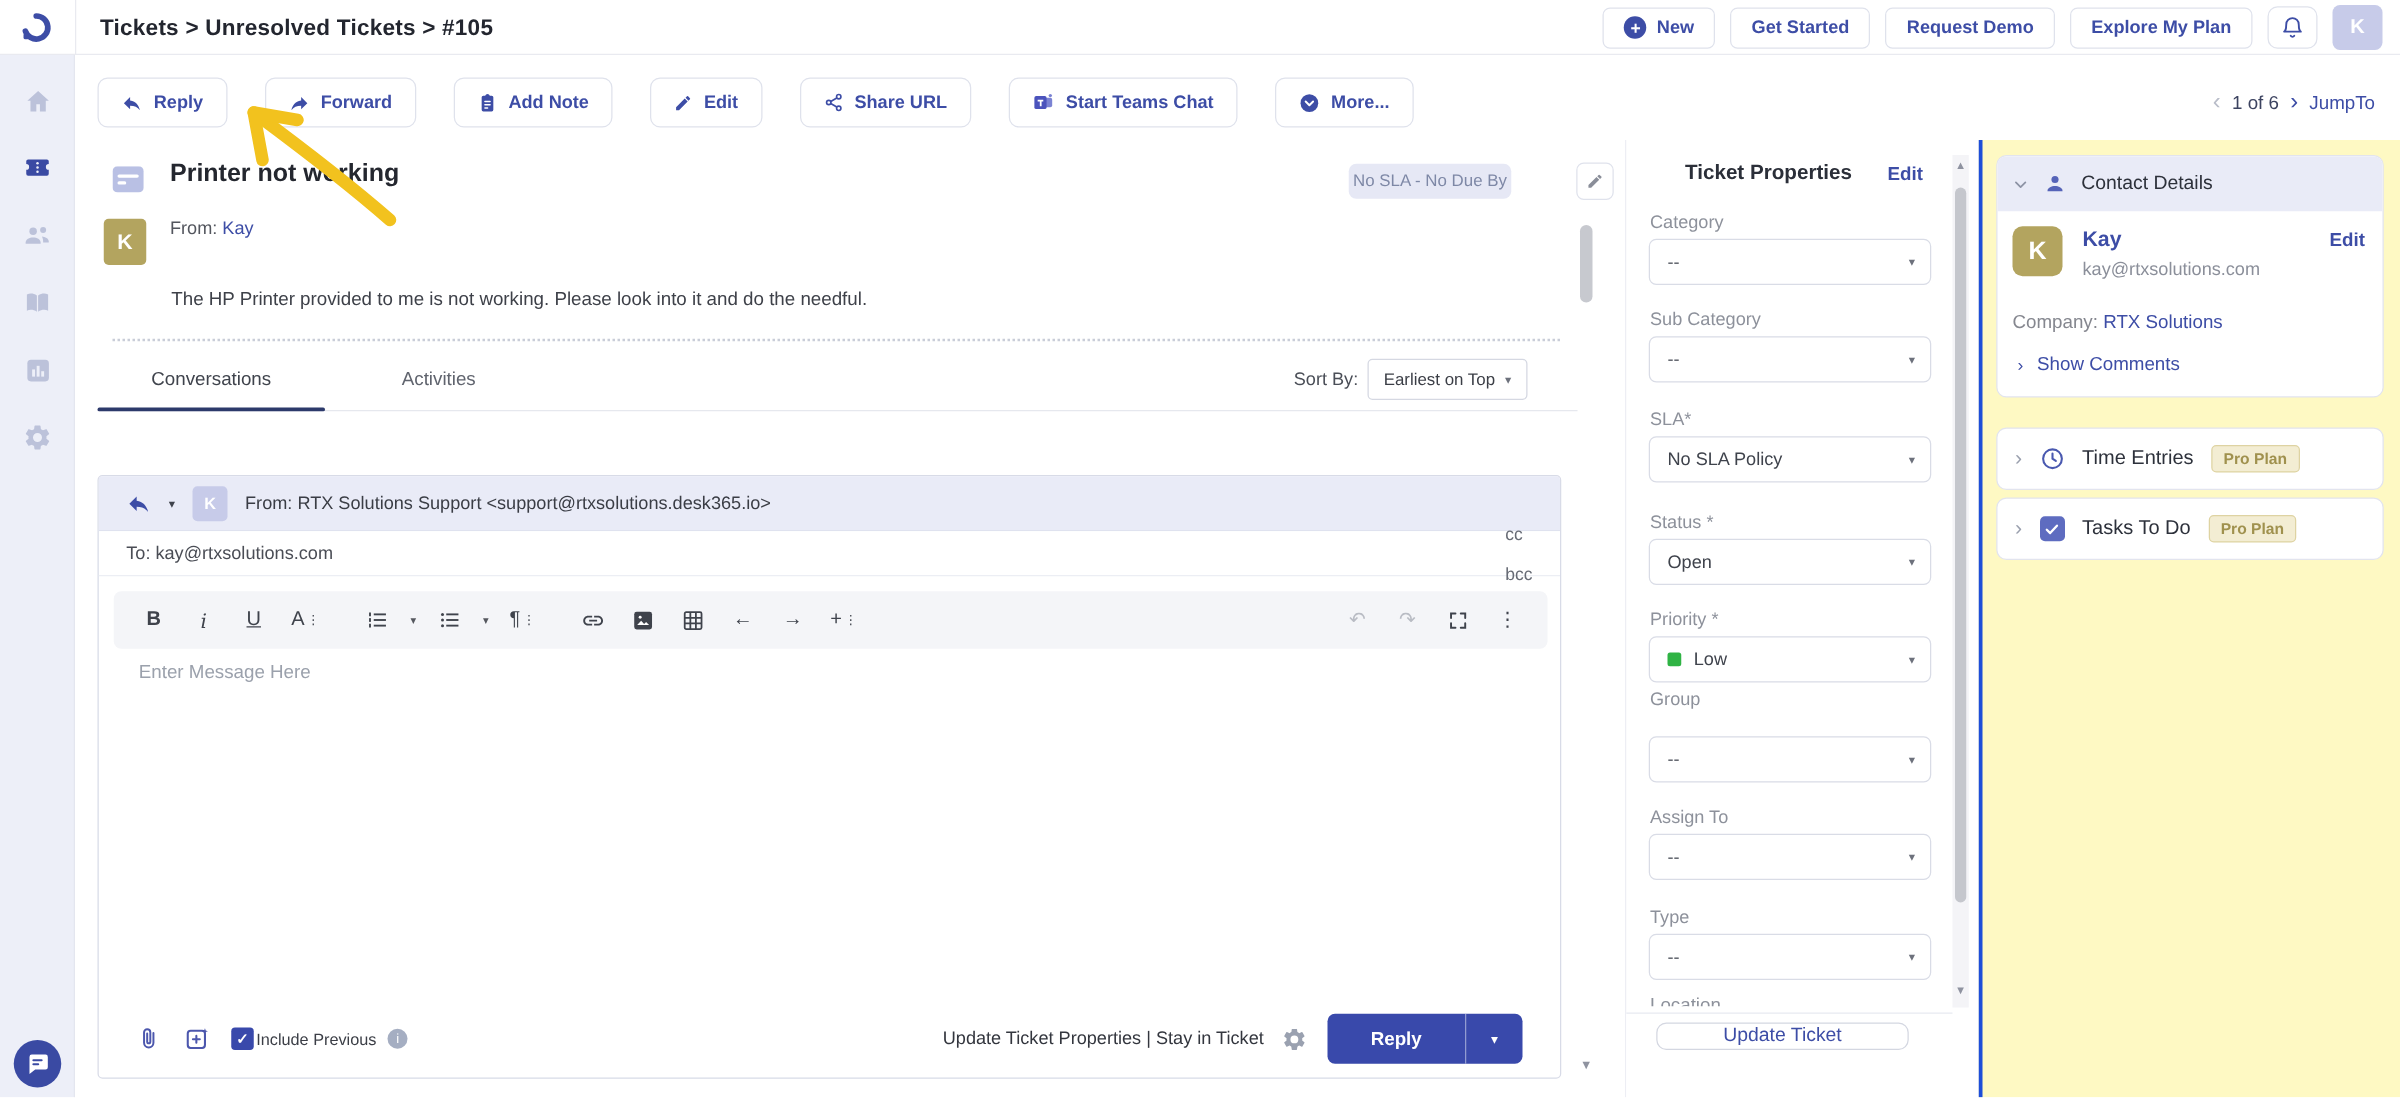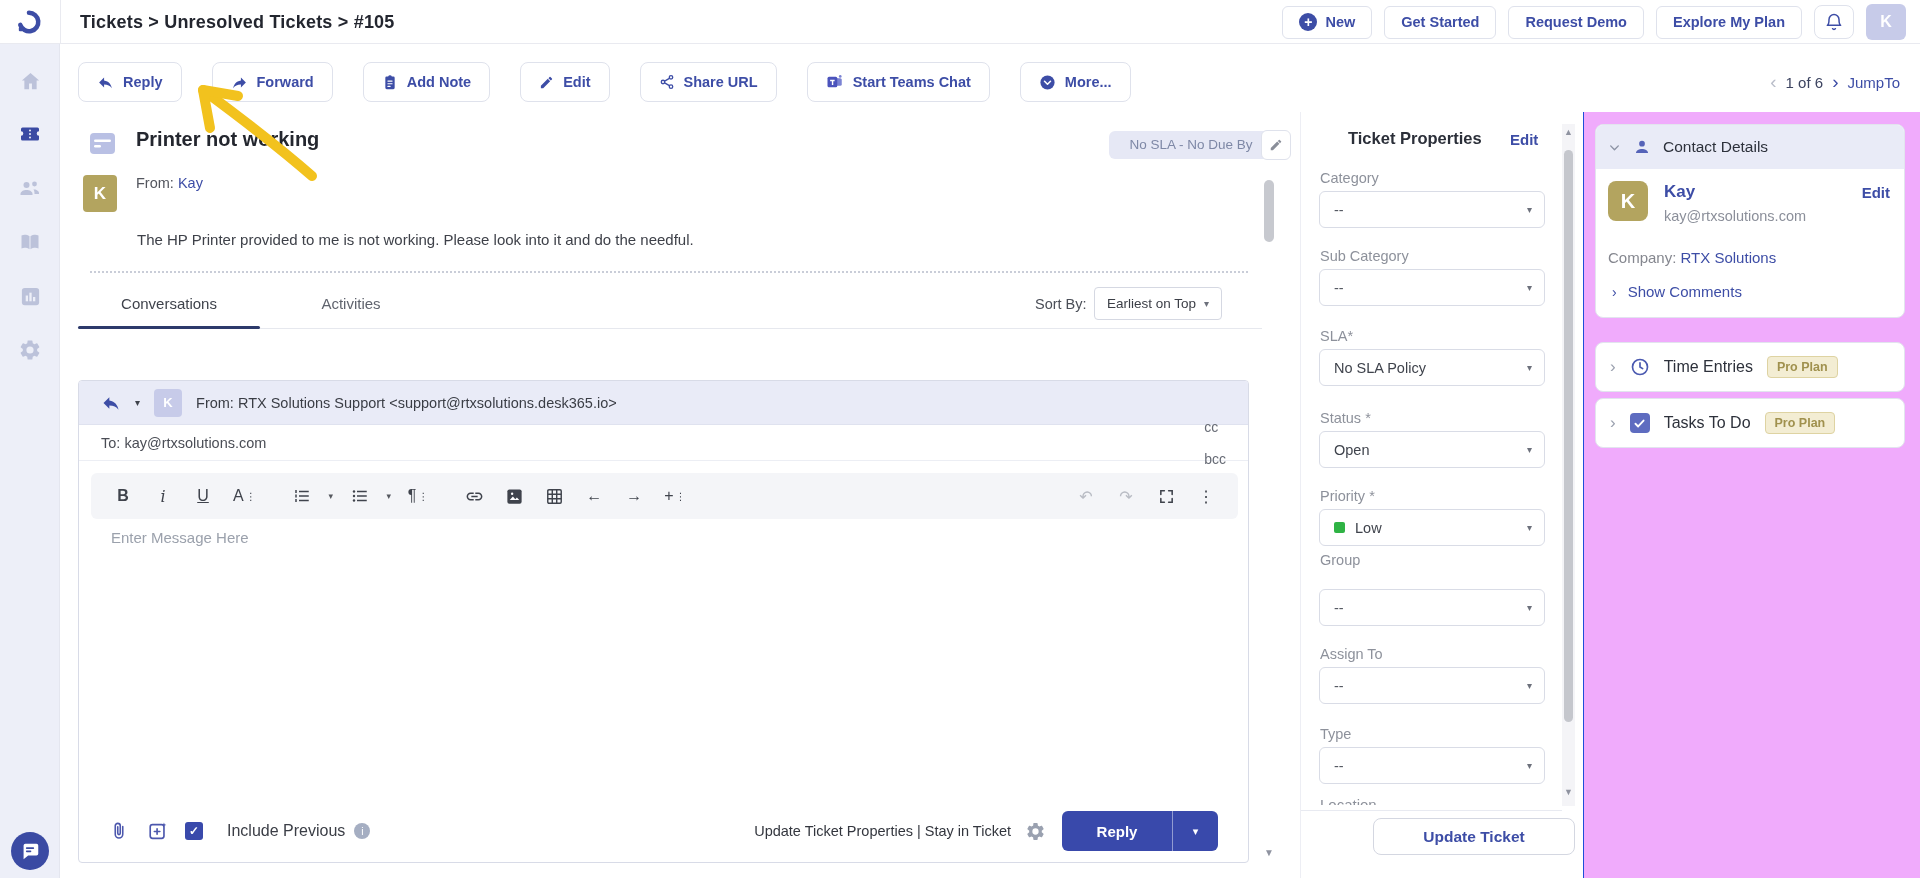--- a/index.html
+++ b/index.html
@@ -37,21 +37,21 @@
     display:flex; align-items:center; gap:9px; color:var(--accent); font-size:14.5px; font-weight:700; cursor:pointer; white-space:nowrap; }
   .pagination { position:absolute; right:20px; top:62px; height:40px; display:flex; align-items:center; gap:9px; font-size:15px; }
   .pg-prev { color:#b9bdc9; font-size:19px; }
   .pg-next { color:var(--accent); font-size:19px; }
   .pg-count { color:#3c4360; font-size:15px; }
   .pg-jump { color:var(--accent); font-size:15px; }
 
   
   .ticket-icon { position:absolute; left:90px; top:133px; }
   .ticket-title { position:absolute; left:136px; top:128px; font-size:20px; font-weight:700; color:#24272f; }
-  .sla-badge { position:absolute; left:1109px; top:131px; width:164px; height:28px; line-height:28px;
+  .sla-badge { position:absolute; left:1079px; top:131px; width:130px; height:28px; line-height:28px;
     text-align:center; background:var(--badge_bg); color:var(--badge_text); border-radius:6px; font-size:13.5px; font-weight:500; }
   .pencil-btn { position:absolute; left:1261px; top:130px; width:30px; height:30px; background:#fff;
     border:1px solid #dfe2ec; border-radius:6px; display:flex; align-items:center; justify-content:center; }
   .req-avatar { position:absolute; left:83px; top:175px; width:34px; height:37px; border-radius:4px;
     background:var(--avatar_khaki); color:#fff; font-weight:700; font-size:17px; display:flex; align-items:center; justify-content:center; }
   .from-line { position:absolute; left:136px; top:175px; font-size:14.5px; color:#53565e; }
   .from-line a { color:var(--accent); text-decoration:none; }
   .created-line { position:absolute; left:136px; top:195px; font-size:14.5px; color:#43464e; }
   .created-line b { color:#2f323a; }
   .ticket-body { position:absolute; left:137px; top:231px; font-size:15px; color:#3e4149; }
@@ -88,21 +88,21 @@
   .tbi.u { text-decoration:underline; }
   .mini-dots { font-size:10px; margin-left:2px; color:#3f434c; }
   .tbi.small-caret { font-size:9px; color:#55585f; min-width:10px; margin:0 4px; }
   .grp-gap { width:16px; }
   .ed-right { margin-left:auto; display:flex; align-items:center; }
   .tbi.disabled { color:#b9bcc4; }
   .placeholder { position:absolute; left:32px; top:148px; font-size:15px; color:#9ba1ac; }
   .cmp-footer { position:absolute; left:0; bottom:8px; right:0; height:46px; display:flex; align-items:center; padding:0 30px; }
   .checkbox { width:18px; height:18px; background:var(--accent_dark); border-radius:3px; color:#fff;
     font-size:12px; font-weight:700; display:flex; align-items:center; justify-content:center; margin-left:16px; }
-  .incl-label { margin-left:24px; font-size:16px; color:#3b3e46; }
+  .incl-label { margin-left:2px; font-size:13px; color:#3b3e46; }
   .info-dot { margin-left:9px; width:16px; height:16px; border-radius:50%; background:#a5aec2; color:#fff;
     font-size:10.5px; display:flex; align-items:center; justify-content:center; }
   .upd-props { margin-left:auto; font-size:14.5px; color:#33363e; }
   .reply-split { margin-left:16px; height:40px; border-radius:6px; background:var(--accent_dark);
     display:flex; overflow:hidden; cursor:pointer; }
   .reply-main { width:110px; display:flex; align-items:center; justify-content:center; color:#fff;
     font-size:15px; font-weight:700; }
   .reply-div { width:1px; background:rgba(255,255,255,.45); margin:0; }
   .reply-caret { width:45px; display:flex; align-items:center; justify-content:center; color:#fff; font-size:11px; }
 
@@ -116,26 +116,26 @@
   .props-title { position:absolute; left:1348px; top:129px; font-size:16.5px; font-weight:700; color:#2b2f39; }
   .props-edit { position:absolute; left:1510px; top:131px; font-size:15px; font-weight:700; color:var(--accent); cursor:pointer; }
   .fld-label { position:absolute; left:1320px; font-size:14.5px; color:#8d919b; }
   .fld-select { position:absolute; left:1319px; width:226px; height:37px; background:#fff; border:1px solid #d9dce6;
     border-radius:6px; display:flex; align-items:center; padding:0 14px; font-size:14.5px; color:#565a63; cursor:pointer; }
   .fld-select .val-dark { color:#3f434c; }
   .fld-select .caret { position:absolute; right:12px; }
   .prio-dot { width:11px; height:11px; border-radius:2px; background:var(--priority_green); margin-right:10px; }
   .fld-clipped { position:absolute; left:1320px; top:796px; height:9px; overflow:hidden; font-size:15px; color:#8d919b; }
   .props-footer { position:absolute; left:1301px; top:810px; width:261px; height:68px; background:#fff; border-top:1px solid #e8eaf1; }
-  .update-ticket { position:absolute; left:24px; top:7px; width:202px; height:37px; background:#fff;
-    border:1px solid #d4d7e1; border-radius:8px; color:var(--accent); font-size:15.5px; font-weight:700;
-    display:flex; align-items:center; justify-content:center; cursor:pointer;margin-left:48px; }
-
-  
-  .right-col { position:absolute; left:1583px; top:112px; width:337px; height:766px; background:#f0abfc; border-left:1px solid #1d4ed8; }
+  .update-ticket { position:absolute; left:24px; top:7px; width:202px; height:22px; background:#fff;
+    border:1px solid #d4d7e1; border-radius:8px; color:var(--accent); font-size:15.5px; font-weight:400;
+    display:flex; align-items:center; justify-content:center; cursor:pointer; }
+
+  
+  .right-col { position:absolute; left:1583px; top:112px; width:337px; height:766px; background:#fef9c3; border-left:3px solid #1d4ed8; }
   .card { position:absolute; left:11px; width:310px; background:#fff; border:1px solid #e2e4ee; border-radius:8px; }
   .card1 { top:12px; height:194px; overflow:hidden; }
   .card-head { height:44px; background:#e9ebf7; display:flex; align-items:center; padding:0 12px; gap:12px;
     font-size:15.5px; color:#2d313b; }
   .c-avatar { position:absolute; left:12px; top:56px; width:40px; height:40px; border-radius:8px;
     background:var(--avatar_khaki); color:#fff; font-size:20px; font-weight:700; display:flex; align-items:center; justify-content:center; }
   .c-name { position:absolute; left:68px; top:57px; font-size:17px; font-weight:700; color:var(--accent); }
   .c-edit { position:absolute; right:14px; top:59px; font-size:15px; font-weight:700; color:var(--accent); cursor:pointer; }
   .c-email { position:absolute; left:68px; top:83px; font-size:14.5px; color:#8b8f9a; }
   .c-company { position:absolute; left:12px; top:124px; font-size:15px; color:#85878f; }

